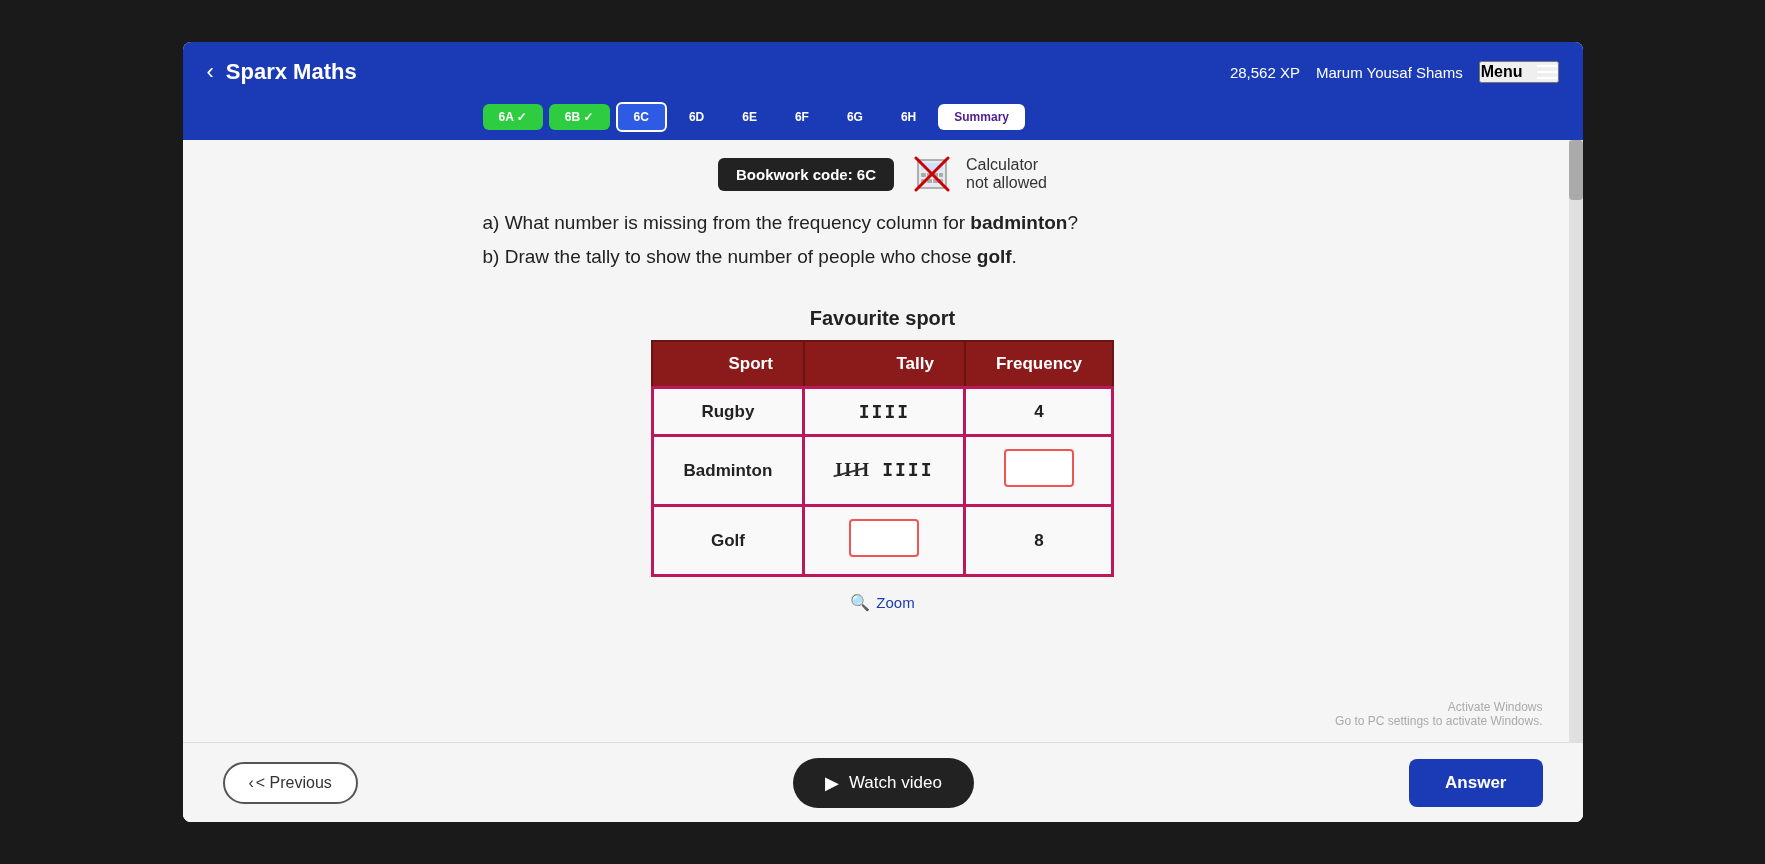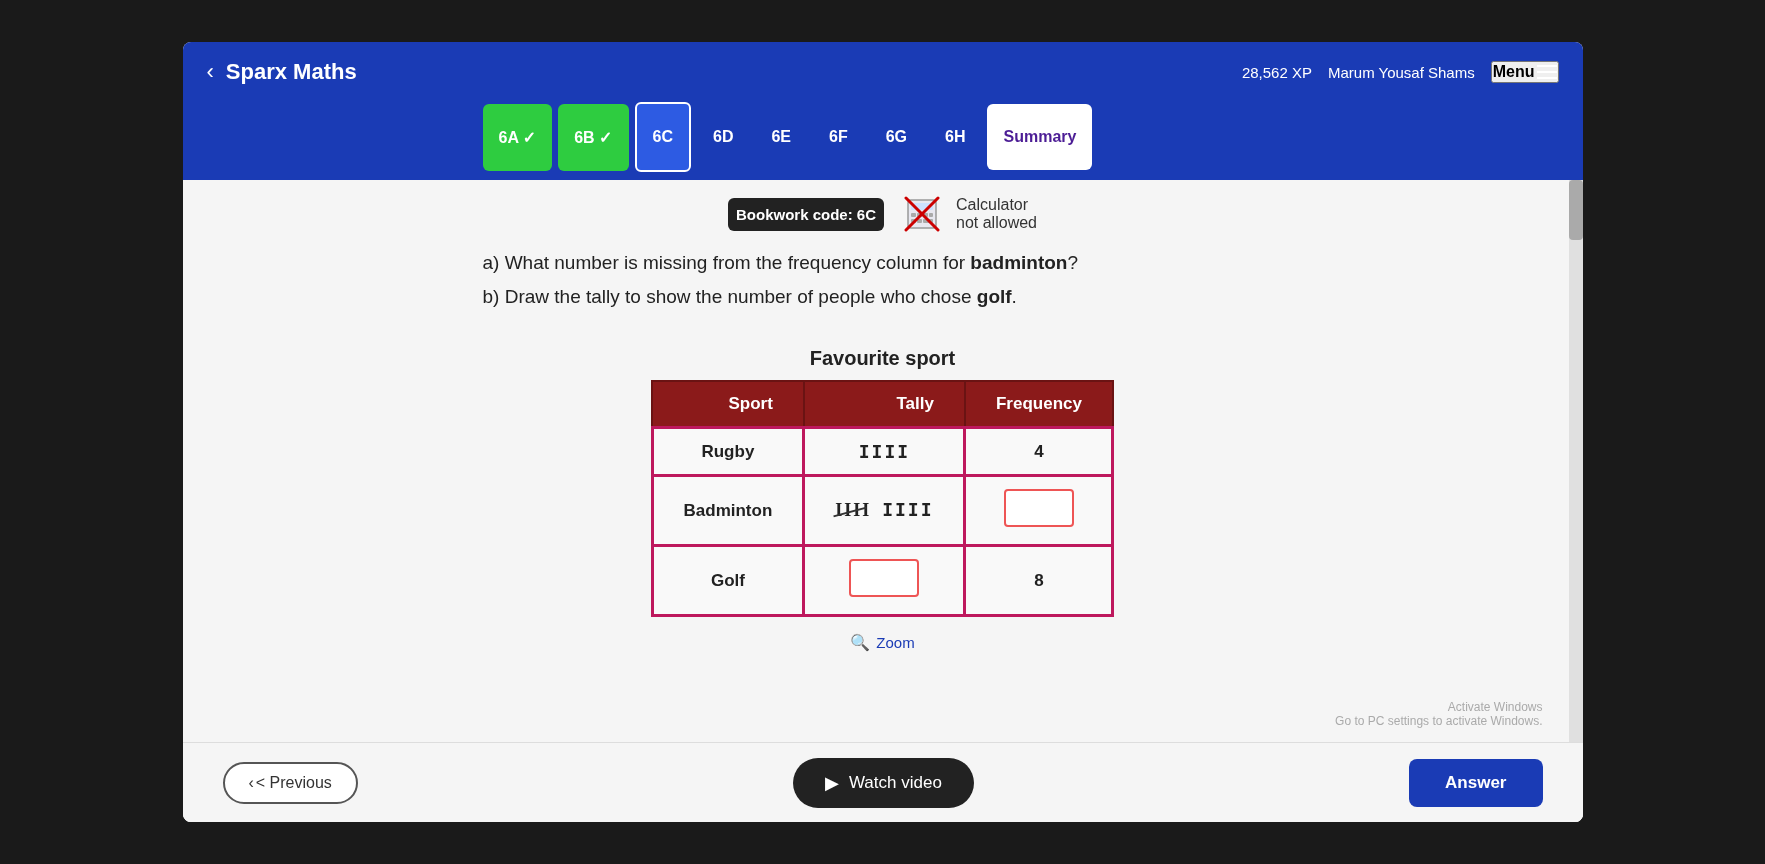--- a/index.html
+++ b/index.html
@@ -48,21 +48,21 @@
       align-items: center;
       gap: 16px;
       font-size: 15px;
     }
     .menu-btn {
       font-weight: bold;
       font-size: 16px;
       cursor: pointer;
       display: flex;
       align-items: center;
-      gap: 2px;
+      gap: 14px;
     }
     .menu-lines {
       display: flex;
       flex-direction: column;
       gap: 4px;
     }
     .menu-lines span {
       display: block;
       width: 20px;
       height: 2px;
@@ -71,23 +71,23 @@
     
     .tab-bar {
       background: #1a3bb5;
       display: flex;
       align-items: center;
       padding: 0 300px 8px 300px;
       gap: 6px;
       flex-shrink: 0;
     }
     .tab {
-      padding: 24px 16px;
+      padding: 6px 16px;
       border-radius: 6px;
-      font-size: 16px;
+      font-size: 12px;
       font-weight: 600;
       cursor: pointer;
       color: white;
       background: transparent;
       border: none;
       text-align: center;
     }
     .tab.done {
       background: #2ecc40;
       color: white;
@@ -115,21 +115,21 @@
     
     .bookwork-row {
       display: flex;
       align-items: center;
       gap: 20px;
       margin-bottom: 20px;
     }
     .bookwork-badge {
       background: #222;
       color: white;
-      padding: 8px 8px;
+      padding: 8px 18px;
       border-radius: 6px;
       font-size: 15px;
       font-weight: 600;
     }
     .calculator-info {
       display: flex;
       align-items: center;
       gap: 16px;
       font-size: 16px;
       color: #333;

